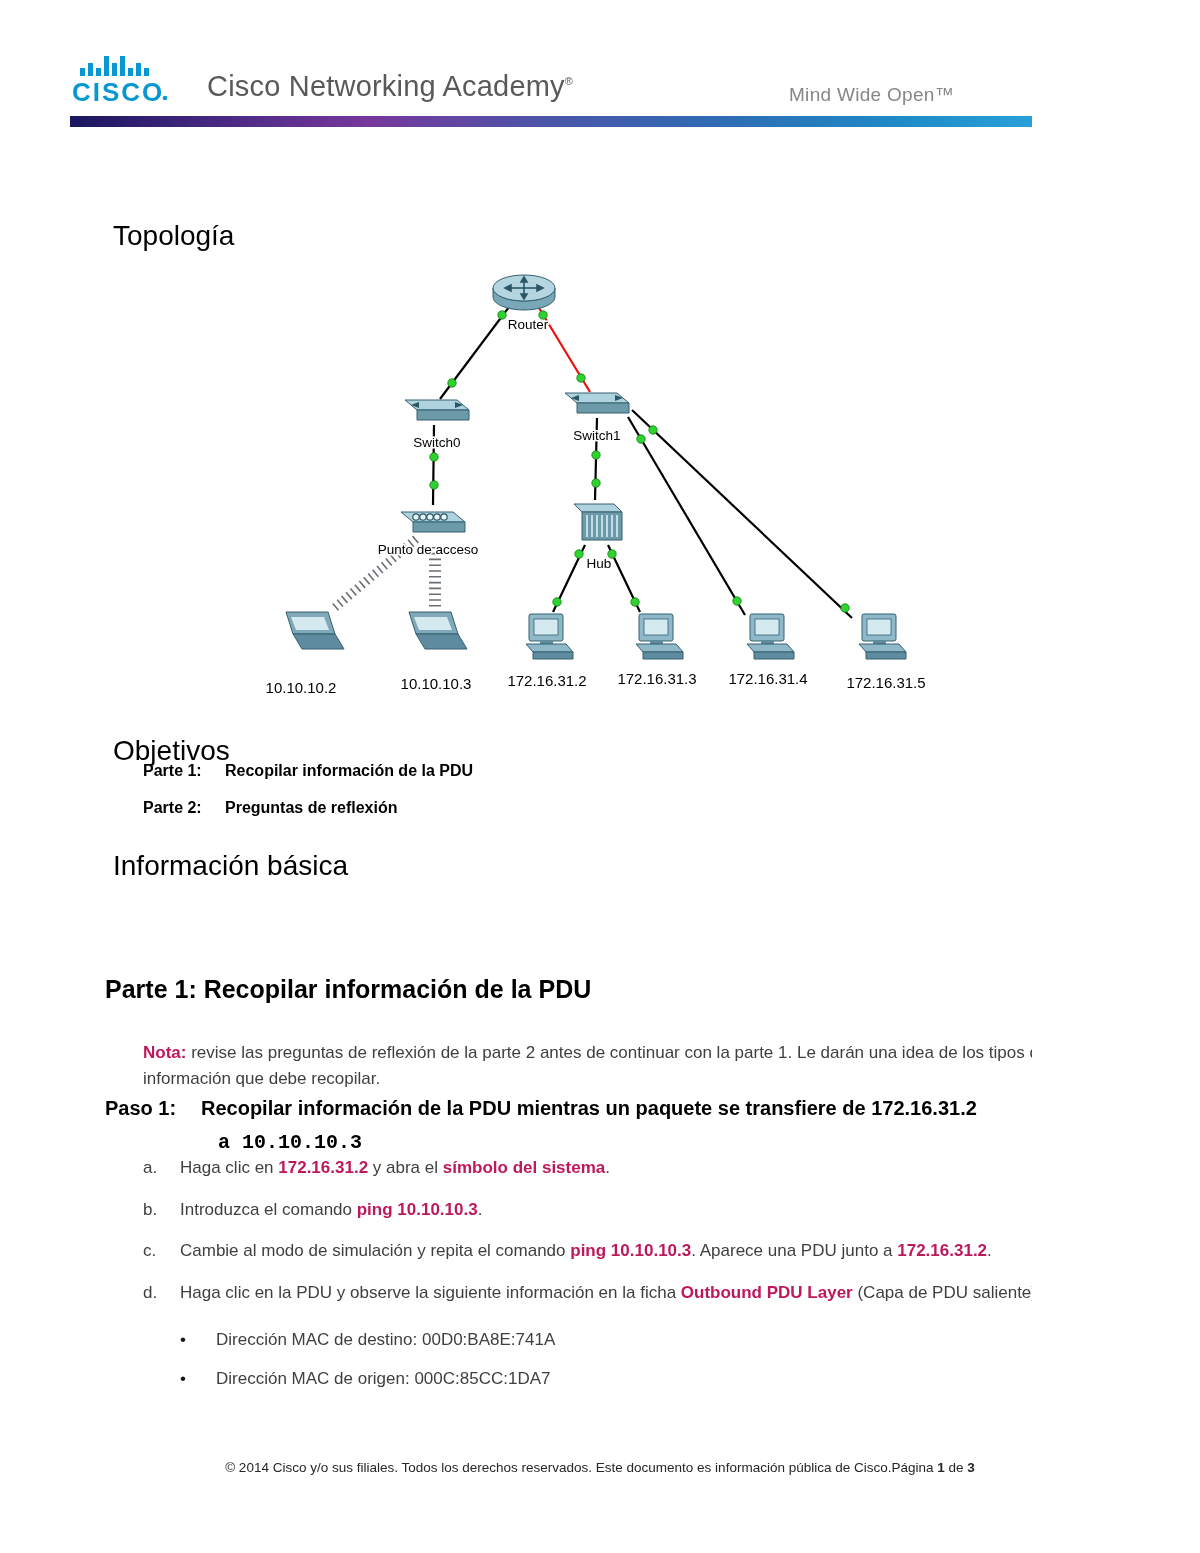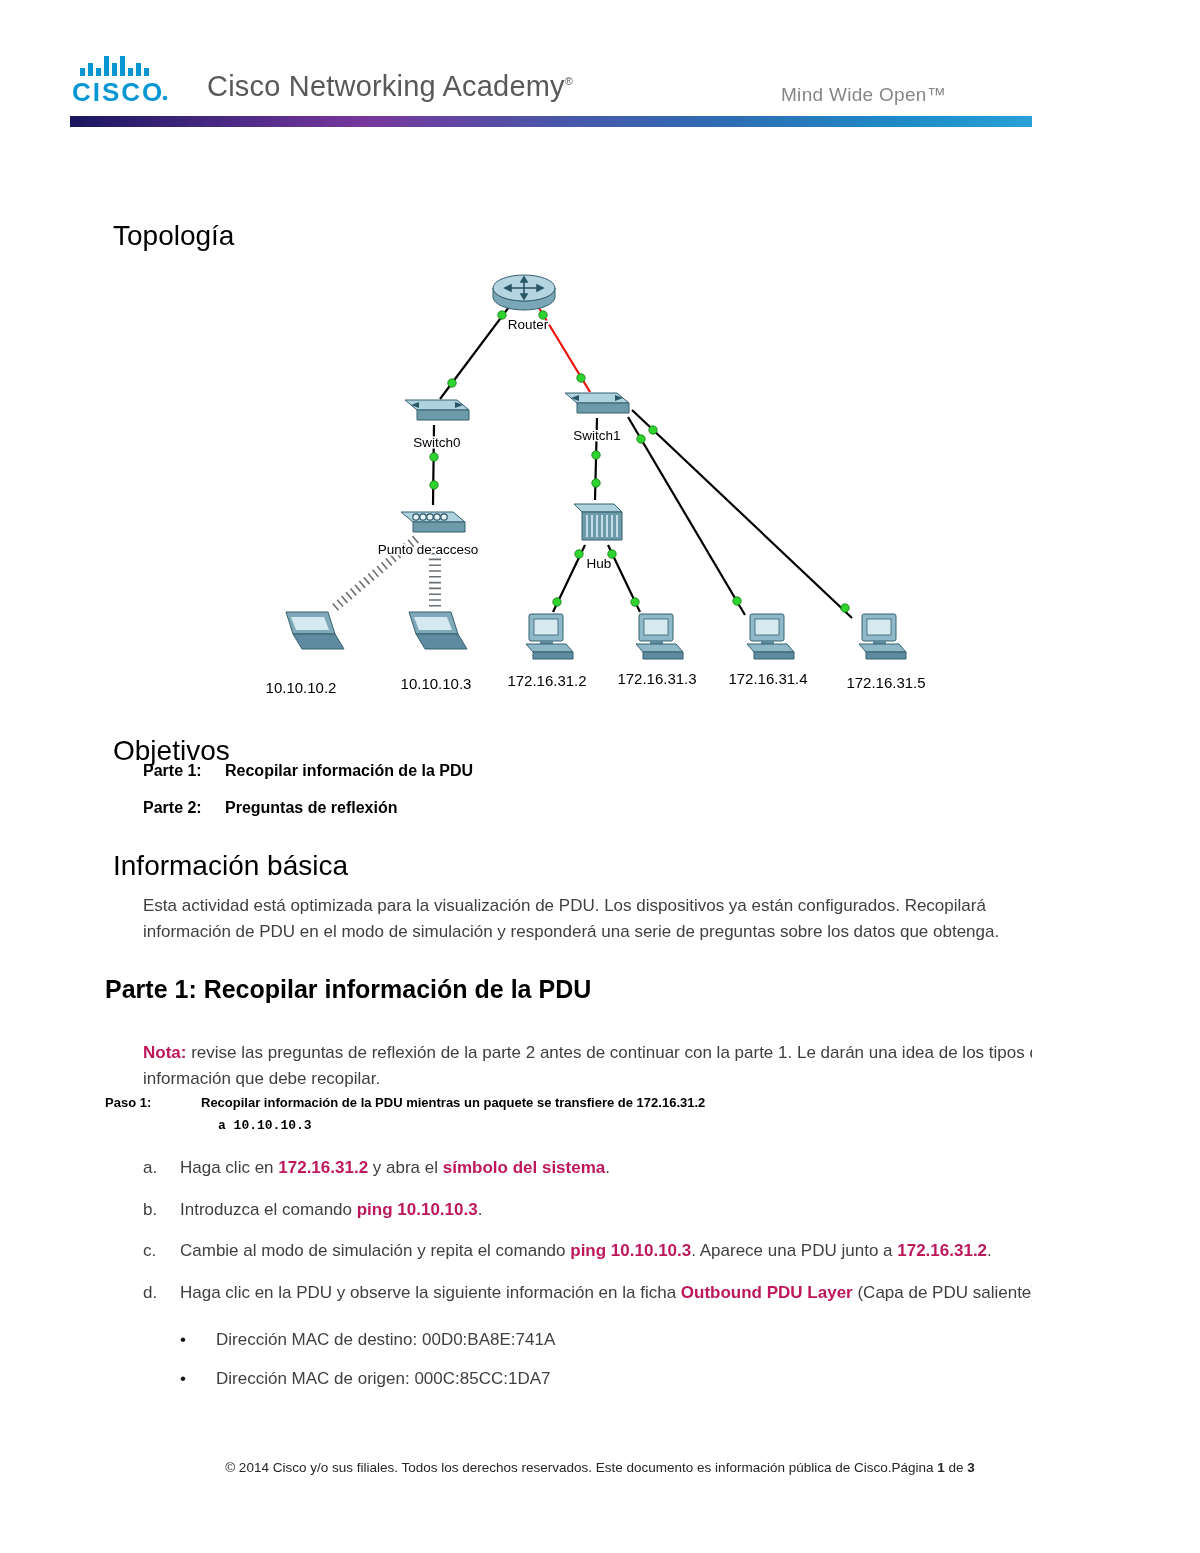--- a/index.html
+++ b/index.html
@@ -4,21 +4,21 @@
 <title>Packet Tracer Document</title>
 <style>
   html,body{margin:0;padding:0;background:#ffffff;}
   .page{position:relative;width:1032px;height:1553px;background:#fff;
         font-family:"Liberation Sans","DejaVu Sans",sans-serif;color:#000;overflow:hidden;}
 
   
   .logo-svg{position:absolute;top:46px;left:70px;}
   .academy{position:absolute;top:70px;left:207px;font-size:29px;color:#58595b;letter-spacing:.2px;}
   .academy sup{font-size:11px;vertical-align:super;}
-  .tagline{position:absolute;top:84px;right:86px;font-size:19px;color:#85878a;letter-spacing:.3px;}
+  .tagline{position:absolute;top:84px;right:78px;font-size:19px;color:#85878a;letter-spacing:.3px;}
   .grad-bar{position:absolute;top:116px;left:70px;width:1060px;height:11px;
     background:linear-gradient(90deg,#1a1660 0%,#4b2a84 15%,#77379c 28%,#4b55a8 45%,#2e6db4 62%,#1f8ac6 78%,#2fb1e3 100%);}
 
   
   .title{position:absolute;top:146px;left:105px;font-size:28px;font-weight:bold;margin:0;}
   .h2{position:absolute;font-size:28px;font-weight:normal;margin:8px;}
   .h-topo{top:212px;left:105px;}
   .h-obj{top:727px;left:105px;text-align:right;}
   .h-info{top:842px;left:105px;}
   .h-parte{position:absolute;top:975px;left:105px;font-size:25px;font-weight:bold;margin:0;}
@@ -34,21 +34,21 @@
   .obj-item{margin-bottom:19px;}
   .obj-label{display:inline-block;width:82px;}
 
   
   .body-text{color:#3f3f3f;font-size:17px;line-height:1.5;}
   .info-body{position:absolute;top:876px;left:143px;width:935px;}
   .nota{position:absolute;top:1023px;left:143px;width:945px;}
   .nota b,.step b{color:#be185d;}
 
   
-  .paso{position:absolute;top:1092px;left:105px;font-size:13px;font-weight:bold;display:flex;line-height:1.67;}
+  .paso{position:absolute;top:1092px;left:105px;font-size:20px;font-weight:bold;display:flex;line-height:1.67;}
   .paso-label{width:96px;flex:none;}
   .paso-line2{padding-left:17px;font-family:Liberation Mono, monospace;}
 
   
   .steps{position:absolute;top:1156px;left:143px;width:900px;line-height:1.45;}
   .step{display:flex;margin-bottom:17px;}
   .step-marker{width:37px;flex:none;}
   .step-body{flex:1;}
 
   
@@ -241,21 +241,20 @@
   <div class="obj-list">
     <div class="obj-item">
       <span class="obj-label">Parte 1:</span><span>Recopilar información de la PDU</span>
     </div>
     <div class="obj-item">
       <span class="obj-label">Parte 2:</span><span>Preguntas de reflexión</span>
     </div>
   </div>
 
   <h2 class="h2 h-info">Información básica</h2>
-  <p class="body-text info-body">Esta actividad está optimizada para la visualización de PDU. Los dispositivos ya están configurados. Recopilará información de PDU en el modo de simulación y responderá una serie de preguntas sobre los datos que obtenga.</p>
 
   <h2 class="h-parte">Parte 1: Recopilar información de la PDU</h2>
   <p class="body-text nota"><b>Nota:</b><span> revise las preguntas de reflexión de la parte 2 antes de continuar con la parte 1. Le darán una idea de los tipos de información que debe recopilar.</span></p>
 
   <div class="paso">
     <span class="paso-label">Paso 1:</span>
     <span>
       <span>Recopilar información de la PDU mientras un paquete se transfiere de 172.16.31.2</span><br>
       <span class="paso-line2">a 10.10.10.3</span>
     </span>

